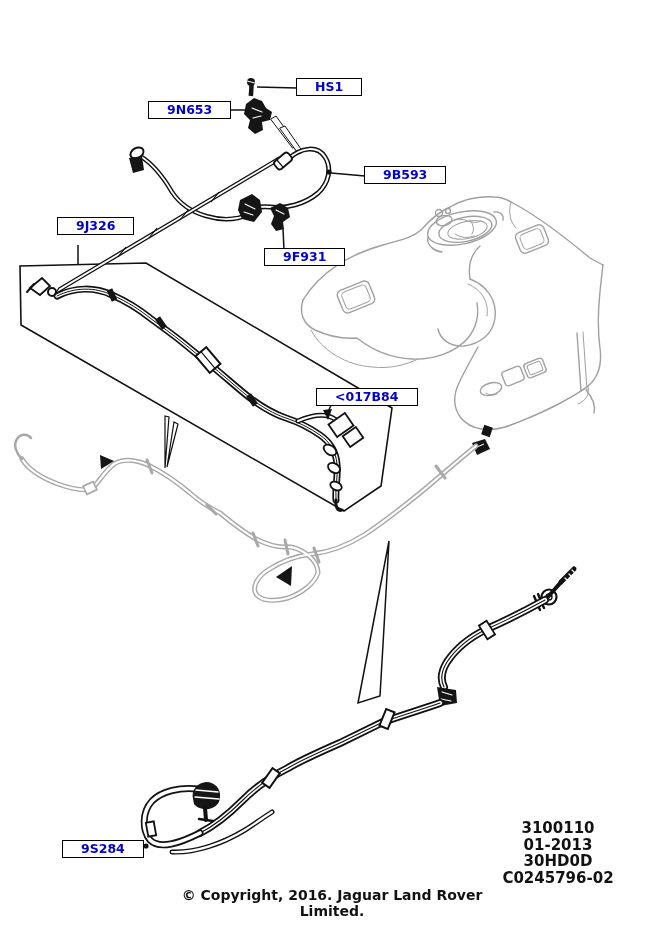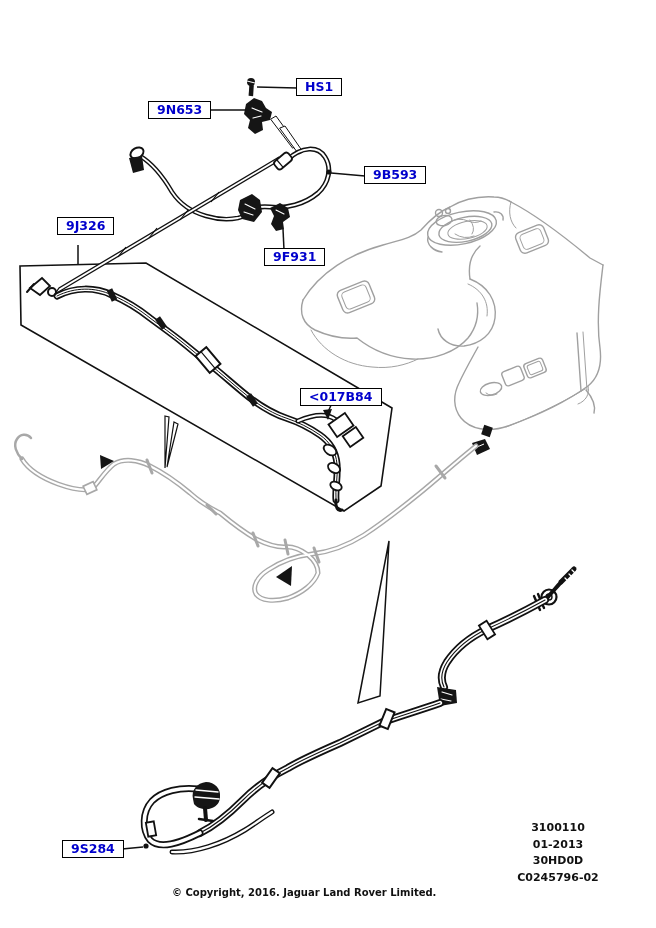--- a/index.html
+++ b/index.html
@@ -1,25 +1,25 @@
 <!DOCTYPE html>
 <html><head>
 <meta charset="utf-8">
 <style>
   html,body{margin:0;padding:0;background:#fff;}
   #stage{position:relative;width:656px;height:928px;background:#fff;overflow:hidden;
          font-family:"DejaVu Sans","Liberation Sans",sans-serif;}
   #diagram-svg{position:absolute;left:0;top:0;}
   .plabel{position:absolute;background:#fff;border:1px solid #000;color:#0000cc;
-          font-weight:bold;font-size:12.5px;line-height:14px;padding:1px 8px;
+          font-weight:bold;font-size:12.5px;line-height:14px;padding:1px 18px;
           white-space:nowrap;cursor:pointer;}
   .plate{position:absolute;left:498px;top:820px;width:120px;text-align:center;
-         color:#111;font-size:11px;font-weight:bold;line-height:16.5px;}
-  .copyright{position:absolute;left:172px;top:887px;width:320px;text-align:left;
-             color:#111;font-size:10px;font-weight:bold;}
+         color:#111;font-size:15px;font-weight:bold;line-height:16.5px;}
+  .copyright{position:absolute;left:172px;top:887px;width:320px;text-align:center;
+             color:#111;font-size:14px;font-weight:bold;}
 </style>
 </head>
 <body>
 
 <div id="stage">
 
 <svg id="diagram-svg" width="656" height="928" viewBox="0 0 656 928">
 
   <g stroke="#a0a0a0" fill="none" stroke-width="1.4" stroke-linecap="round">
 
@@ -271,21 +271,21 @@
     <circle cx="146" cy="846" r="2.6"></circle>
     <polygon points="323,410 332,409 328,420"></polygon>
   </g>
 </svg>
 
   <div class="plabel" style="left:296px;top:78px">HS1</div>
   <div class="plabel" style="left:148px;top:101px">9N653</div>
   <div class="plabel" style="left:364px;top:166px">9B593</div>
   <div class="plabel" style="left:264px;top:248px">9F931</div>
   <div class="plabel" style="left:57px;top:217px">9J326</div>
-  <div class="plabel" style="left:300px;top:388px">&lt;017B84</div>
+  <div class="plabel" style="left:316px;top:388px">&lt;017B84</div>
   <div class="plabel" style="left:62px;top:840px">9S284</div>
 
   <div class="plate">
     <div>3100110</div>
     <div>01-2013</div>
     <div>30HD0D</div>
     <div>C0245796-02</div>
   </div>
 
   <div class="copyright">© Copyright, 2016. Jaguar Land Rover Limited.</div>

